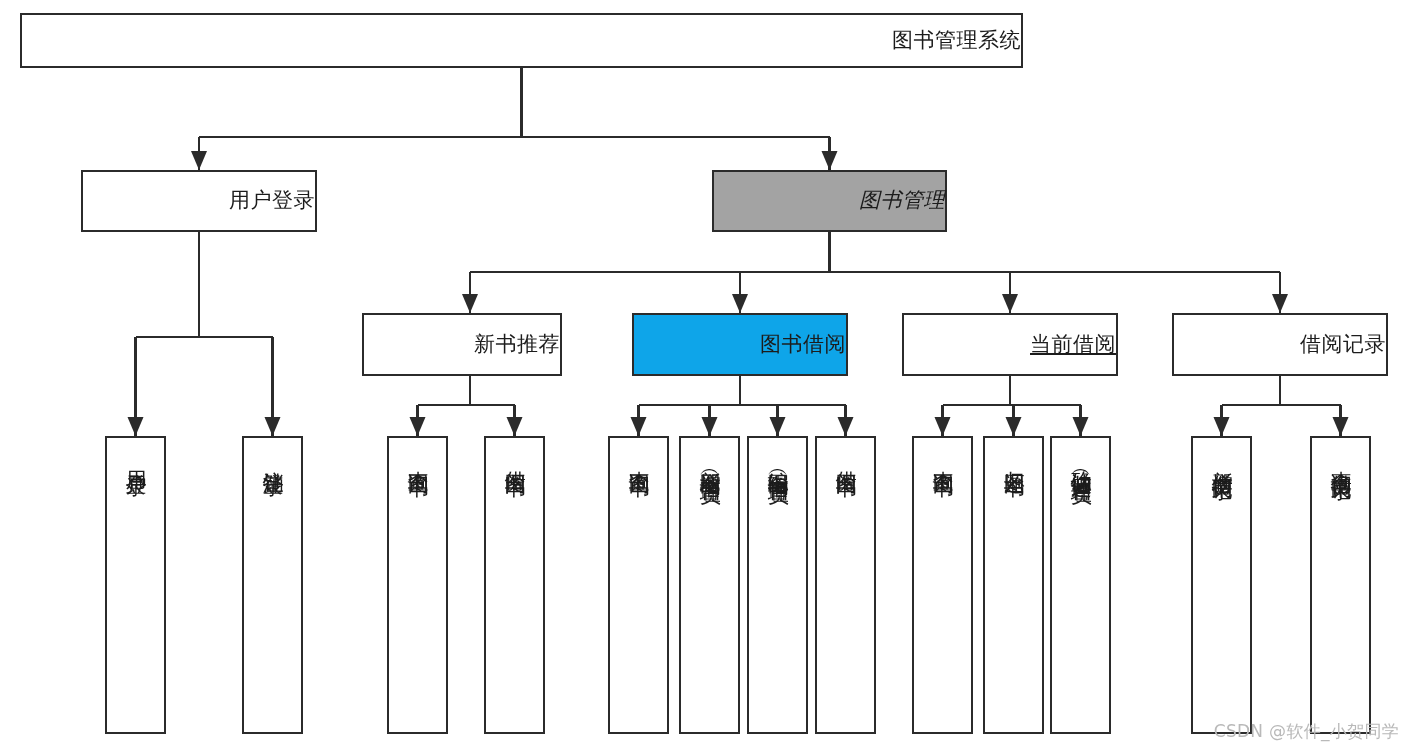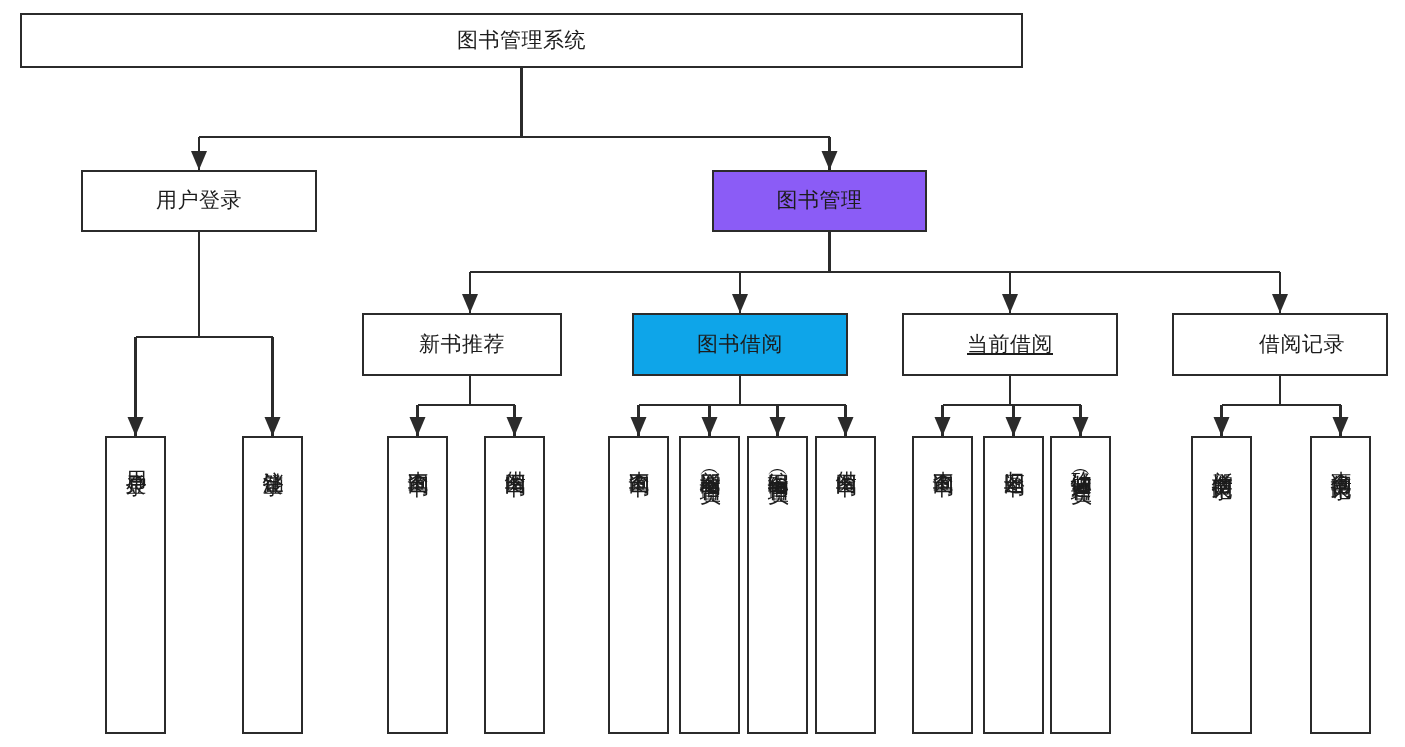--- a/index.html
+++ b/index.html
@@ -21,21 +21,21 @@
     width:1405px;height:747px;
     pointer-events:none;
   }
   .node{
     position:absolute;
     box-sizing:border-box;
     background:#ffffff;
     border:2px solid #2b2b2b;
     display:flex;
     align-items:center;
-    justify-content:center;
+    justify-content:flex-end;
     z-index:2;
   }
   .node .label{
     font-size:21px;
     line-height:1.12;
     color:#1c1c1c;
     letter-spacing:0.5px;
     white-space:nowrap;
   }
   
@@ -124,21 +124,21 @@
       <polygon points="1332.5,417 1348.5,417 1340.5,436" fill="#2b2b2b"></polygon>
     </svg>
 
   <div id="nodes">
       <div class="node" style="left: 20px; top: 13px; width: 1003px; height: 55px; border-color: rgb(43, 43, 43); background: rgb(255, 255, 255);">
         <span class="label" style="color: rgb(28, 28, 28);">图书管理系统</span>
       </div>
       <div class="node" style="left: 81px; top: 170px; width: 236px; height: 62px; border-color: rgb(43, 43, 43); background: rgb(255, 255, 255);">
         <span class="label" style="color: rgb(28, 28, 28);">用户登录</span>
       </div>
-      <div class="node" style="left: 712px; top: 170px; width: 215px; height: 62px; border-color: rgb(43, 43, 43); background: #8b5cf6;">
+      <div class="node" style="left: 712px; top: 170px; width: 235px; height: 62px; border-color: rgb(43, 43, 43); background: #a3a3a3; font-style: italic;">
         <span class="label" style="color: rgb(28, 28, 28);">图书管理</span>
       </div>
       <div class="node" style="left: 362px; top: 313px; width: 200px; height: 63px; border-color: rgb(43, 43, 43); background: rgb(255, 255, 255);">
         <span class="label" style="color: rgb(28, 28, 28);">新书推荐</span>
       </div>
       <div class="node" style="left: 632px; top: 313px; width: 216px; height: 63px; border-color: rgb(43, 43, 43); background: #0ea5e9;">
         <span class="label" style="color: rgb(28, 28, 28);">图书借阅</span>
       </div>
       <div class="node" style="left: 902px; top: 313px; width: 216px; height: 63px; border-color: rgb(43, 43, 43); background: rgb(255, 255, 255);">
         <span class="label" style="color: rgb(28, 28, 28); text-decoration: underline;">当前借阅</span>
@@ -180,13 +180,14 @@
         <span class="label" style="color: rgb(28, 28, 28);">确认归还（管理员）</span>
       </div>
       <div class="node vert" style="left: 1191px; top: 436px; width: 61px; height: 298px; border-color: rgb(43, 43, 43); background: rgb(255, 255, 255);">
         <span class="label" style="color: rgb(28, 28, 28);">新增借阅记录</span>
       </div>
       <div class="node vert" style="left: 1310px; top: 436px; width: 61px; height: 298px; border-color: rgb(43, 43, 43); background: rgb(255, 255, 255);">
         <span class="label" style="color: rgb(28, 28, 28);">查询借阅记录</span>
       </div>
     </div>
 
+  <div class="watermark">CSDN @软件_小贺同学</div>
 </div>
 
 </body></html>

